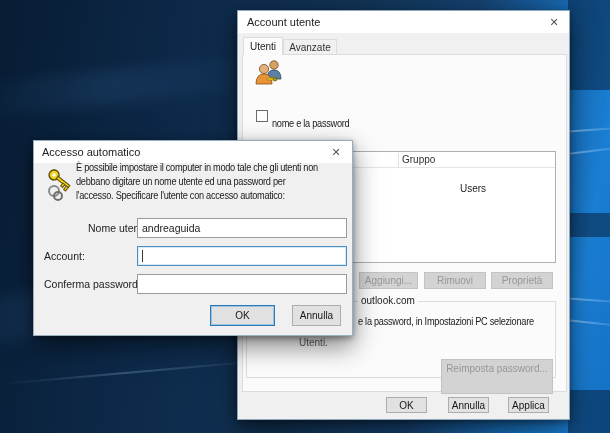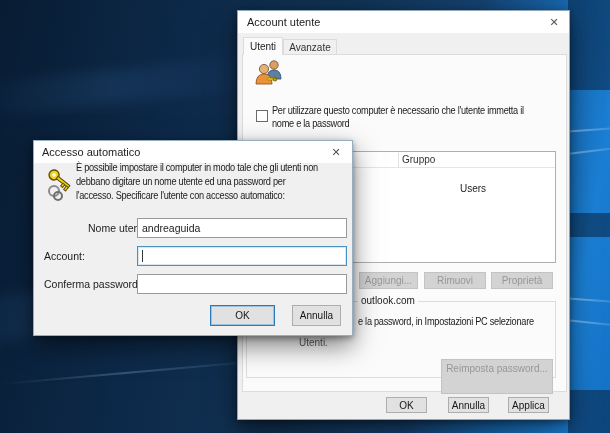--- a/index.html
+++ b/index.html
@@ -101,21 +101,20 @@
       <rect x="13" y="21" width="8" height="2" rx="1" fill="#f2d21f" stroke="#8a7400" stroke-width="0.6"></rect>
       <circle cx="21" cy="22" r="1.8" fill="none" stroke="#8a7400" stroke-width="1.2"></circle>
     </svg>
   </div>
 
   <div class="introline" style="top:47px;"><span class="sq">Utilizzare l'elenco seguente per consentire o negare l'accesso</span></div>
   <div class="introline" style="top:61px;"><span class="sq">al proprio computer e per cambiare le password o altre</span></div>
   <div class="introline" style="top:75px;"><span class="sq">impostazioni.</span></div>
 
   <div class="cbx" style="z-index:3;"></div>
-  <div class="cbxline" style="top:94px; z-index:3;"><span class="sq">Per utilizzare questo computer è necessario che l'utente immetta il</span></div>
   <div class="cbxline" style="top:107px; z-index:3;"><span class="sq">nome e la password</span></div>
 
   <div class="listbox" style="z-index:3;text-align:center;">
     <div class="lv-head">
       <div class="sep"></div>
       <div class="col">Gruppo</div>
     </div>
     <div class="lv-row" style="top:30px;">Users</div>
   </div>
 

